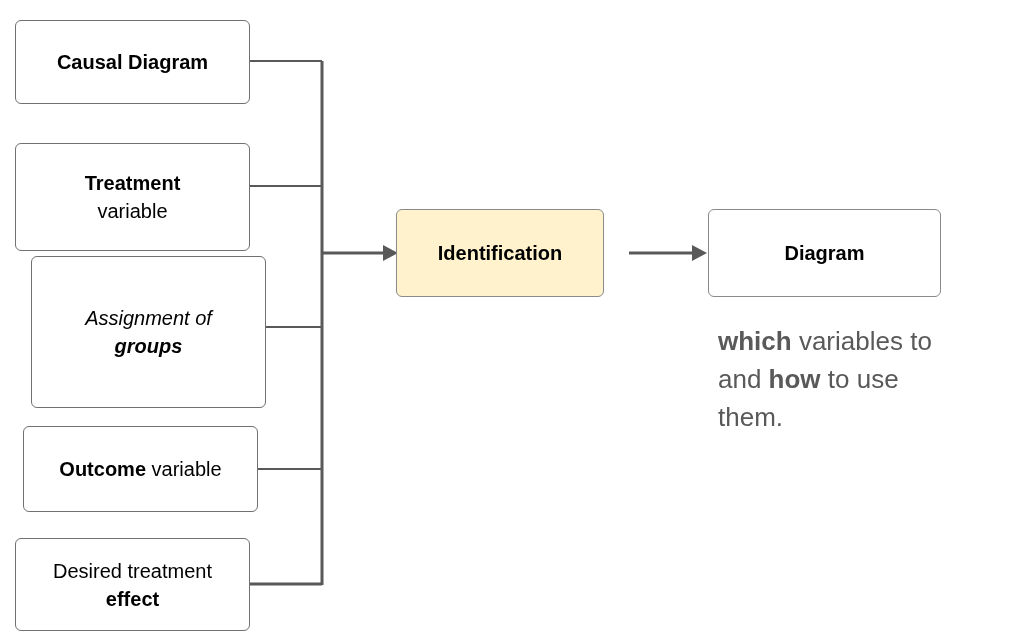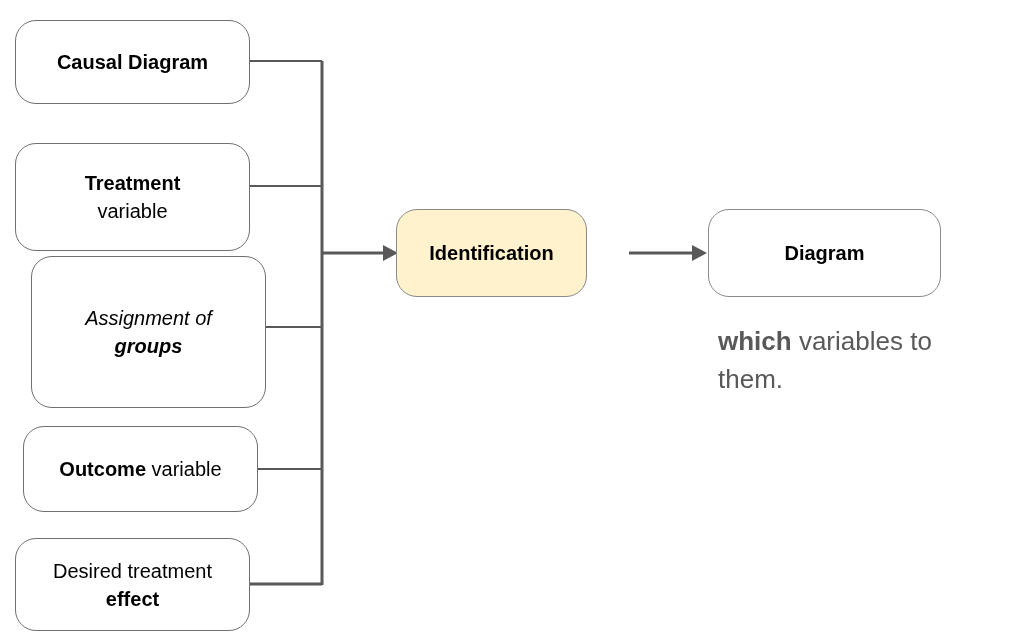--- a/index.html
+++ b/index.html
@@ -13,40 +13,40 @@
   }
   svg.wires {
     position: absolute;
     left: 0; top: 0;
     width: 1018px; height: 644px;
   }
   .box {
     position: absolute;
     box-sizing: border-box;
     border: 1.6px solid #707070;
-    border-radius: 21px;
+    border-radius: 6px;
     background: #ffffff;
     color: #000000;
     display: flex;
     flex-direction: column;
     align-items: center;
     justify-content: center;
     text-align: center;
     font-size: 20px;
     line-height: 28px;
   }
   .box .bold, .bold { font-weight: bold; }
   .inline-row { display: block; }
   #box-causal      { left: 15px;  top: 20px;  width: 235px; height: 84px; }
   #box-treatment   { left: 15px;  top: 143px; width: 235px; height: 108px; }
   #box-assignment  { left: 31px;  top: 256px; width: 235px; height: 152px; font-style: italic; }
   #box-outcome     { left: 15px;  top: 426px; width: 235px; height: 86px; margin-left: 8px; }
   #box-desired     { left: 15px;  top: 538px; width: 235px; height: 93px; }
   #box-identification {
-    left: 396px; top: 209px; width: 191px; height: 88px;
+    left: 396px; top: 209px; width: 208px; height: 88px;
     background: #FFF2CC;
     border-color: #8a8a8a;
     font-weight: bold;
   }
   #box-estimand {
     left: 708px; top: 209px; width: 233px; height: 88px;
     border-color: #8a8a8a;
     font-weight: bold;
   }
   .caption {
@@ -107,16 +107,17 @@
   <div class="box" id="box-identification">
     <span>Identification</span>
   </div>
 
   <div class="box" id="box-estimand">
     <span>Diagram</span>
   </div>
 
   <div class="caption">
     <span class="cline"><span class="bold">which</span><span> variables to</span></span>
+    <span class="cline"><span>and </span><span class="bold">how</span><span> to use</span></span>
     <span class="cline"><span>them.</span></span>
   </div>
 
 </div>
 
 </body></html>

